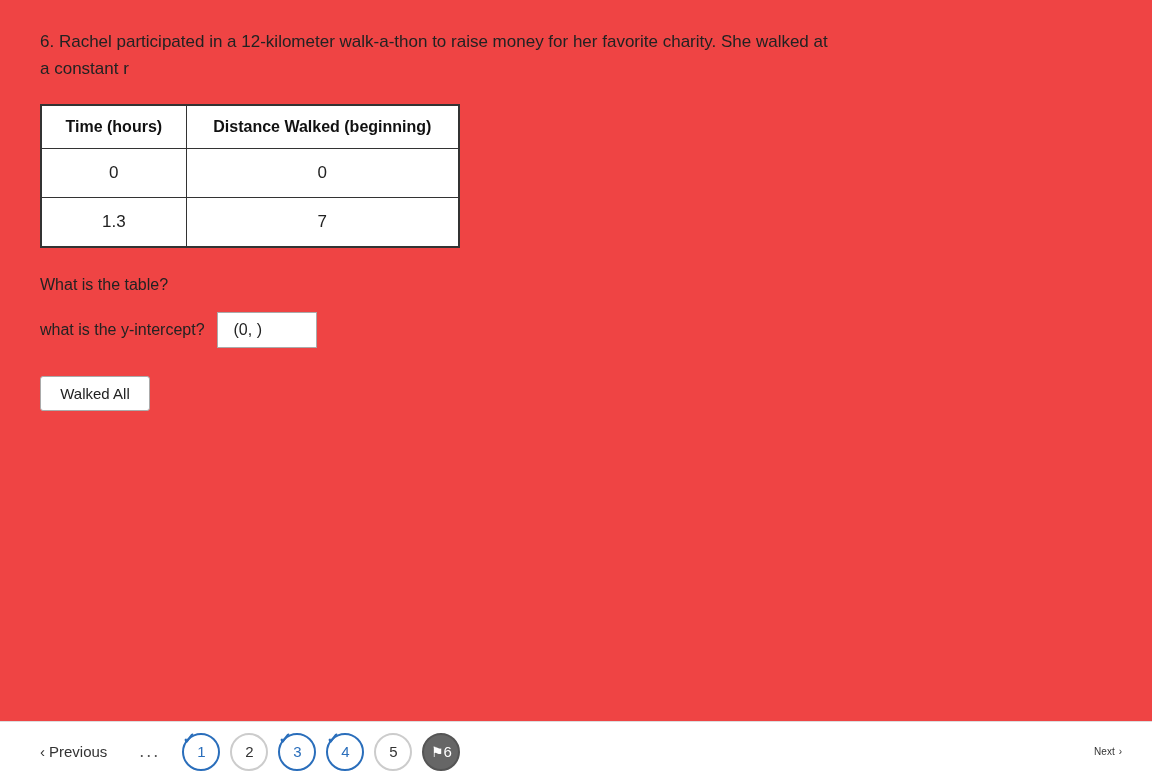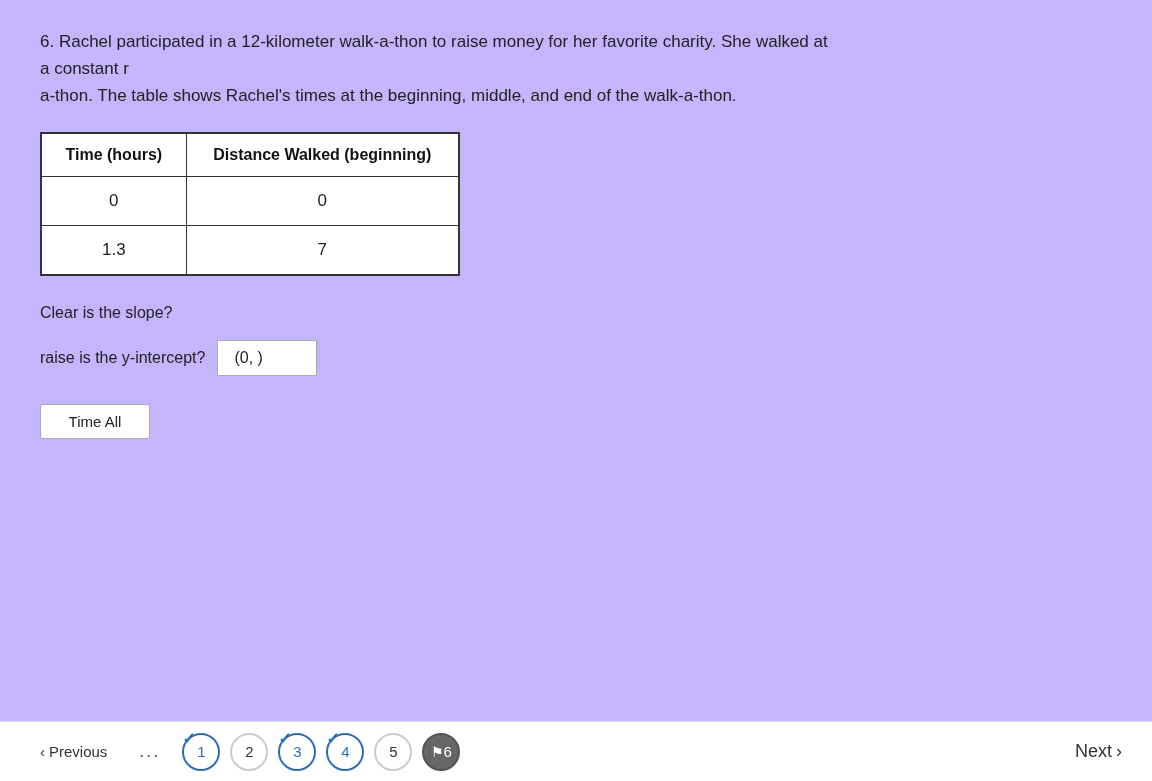--- a/index.html
+++ b/index.html
@@ -5,21 +5,21 @@
     * { box-sizing: border-box; margin: 0; padding: 0; }
     body {
       font-family: Arial, sans-serif;
       background: #e8e8e8;
       width: 1152px;
       height: 781px;
       overflow: hidden;
       position: relative;
     }
     .main-content {
-      background: #c4b5fd;
+      background: #ef4444;
       width: 100%;
       height: 100%;
       padding: 28px 40px 20px 40px;
       display: flex;
       flex-direction: column;
     }
     .question-text {
       font-size: 17px;
       color: #222;
       line-height: 1.6;
@@ -139,36 +139,35 @@
       top: -6px;
       left: -2px;
       color: #2a6ebb;
       font-size: 16px;
       font-weight: bold;
     }
     .next-btn {
       margin-left: auto;
       background: none;
       border: none;
-      font-size: 18px;
+      font-size: 10px;
       color: #333;
       cursor: pointer;
       display: flex;
       align-items: center;
       gap: 4px;
     }
     .spacer { flex: 1; }
   </style>
 </head>
 <body>
 
 <div class="main-content">
   <div class="question-text">
     <span>6. Rachel participated in a 12-kilometer walk-a-thon to raise money for her favorite charity. She walked at a constant r</span><br>
-    <span>a-thon. The table shows Rachel's times at the beginning, middle, and end of the walk-a-thon.</span>
   </div>
 
   <div class="table-container">
     <table>
       <thead>
         <tr>
           <th>Time (hours)</th>
           <th>Distance Walked (beginning)</th>
         </tr>
       </thead>
@@ -179,29 +178,29 @@
           </tr>
           <tr>
             <td>1.3</td>
             <td>7</td>
           </tr>
         </tbody>
     </table>
   </div>
 
   <div class="question-row">
-    <span>Clear is the slope?</span>
+    <span>What is the table?</span>
   </div>
 
   <div class="question-row">
-    <span>raise is the y-intercept?</span>
+    <span>what is the y-intercept?</span>
     <span class="answer-box">(0, )</span>
   </div>
 
-  <button class="clear-all-btn">Time All</button>
+  <button class="clear-all-btn">Walked All</button>
 </div>
 
 <div class="bottom-bar">
   <button class="nav-btn">
     <span>‹</span>
     <span>Previous</span>
   </button>
 
   <span class="dots">...</span>
 

